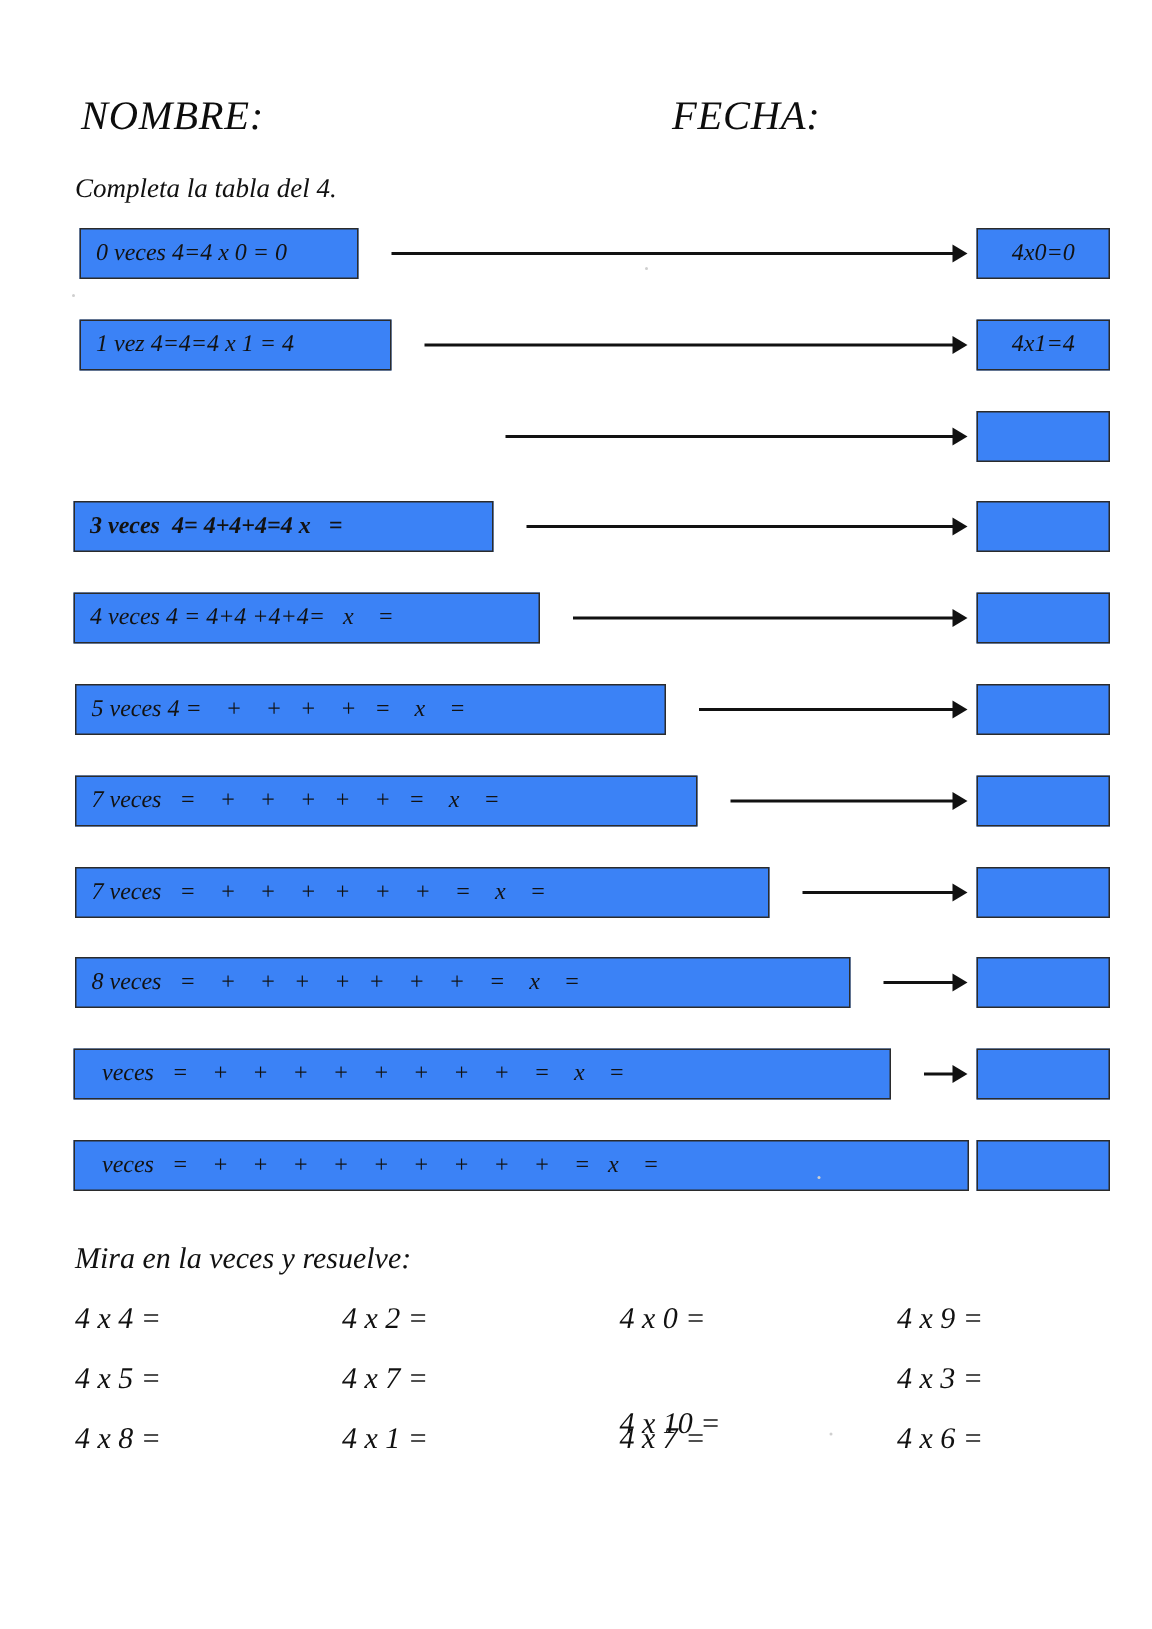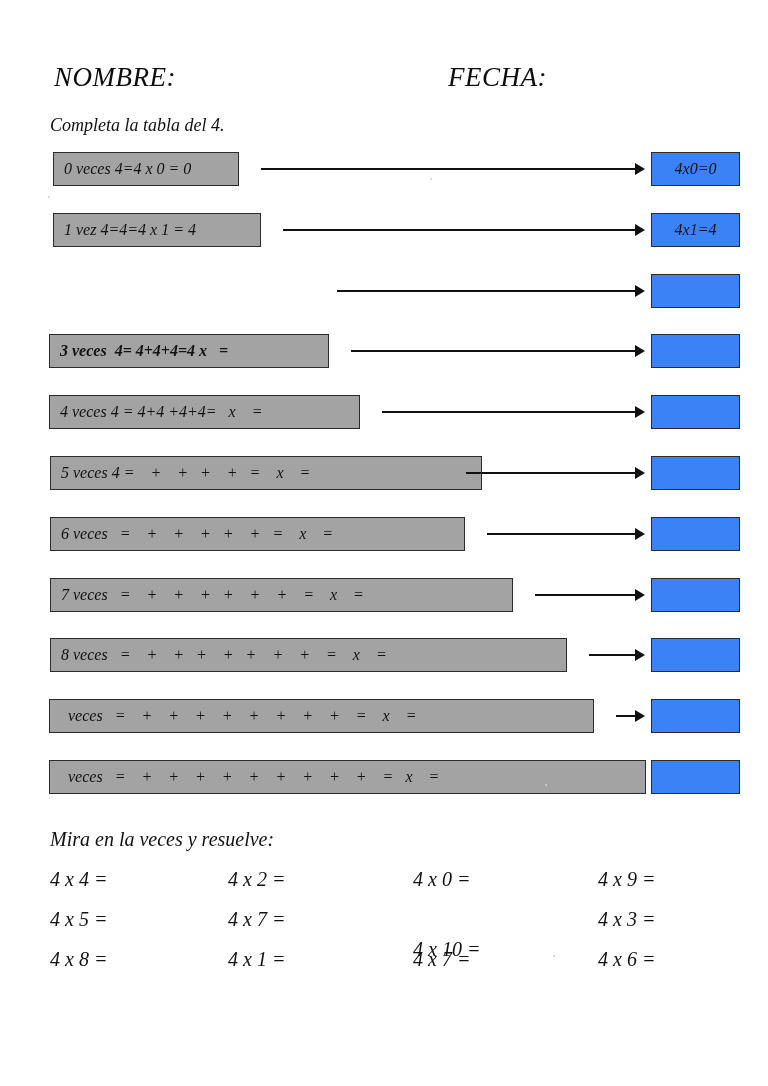--- a/index.html
+++ b/index.html
@@ -47,21 +47,21 @@
   .row {
     position: absolute;
     left: 0;
     width: 768px;
     height: 40px;
   }
   .expr-box {
     position: absolute;
     box-sizing: border-box;
     border: 1.3px solid #2b2b2b;
-    background: #a3a3a3;
+    background: #3b82f6;
     height: 34px;
     display: flex;
     align-items: center;
     overflow: hidden;
   }
   .expr-text {
     font-style: italic;
     font-size: 16px;
     white-space: pre;
     padding-left: 10px;
@@ -193,34 +193,34 @@
         </div>
         <div class="arrow" style="left: 382px; width: 263px;">
           <div class="shaft"></div>
           <div class="head"></div>
         </div>
         <div class="ans-box">
           <span class="ans-text"></span>
         </div>
       </div>
       <div class="row" style="top: 456px;">
-        <div class="expr-box" style="left: 50px; width: 432px;">
+        <div class="expr-box" style="left: 50px; width: 394px;">
           <span class="expr-text">5 veces 4 =    +    +   +    +   =    x    =</span>
         </div>
         <div class="arrow" style="left: 466px; width: 179px;">
           <div class="shaft"></div>
           <div class="head"></div>
         </div>
         <div class="ans-box">
           <span class="ans-text"></span>
         </div>
       </div>
       <div class="row" style="top: 516.8px;">
         <div class="expr-box" style="left: 50px; width: 415px;">
-          <span class="expr-text">6 veces   =    +    +    +   +    +   =    x    =</span>
+          <span class="expr-text">7 veces   =    +    +    +   +    +   =    x    =</span>
         </div>
         <div class="arrow" style="left: 487px; width: 158px;">
           <div class="shaft"></div>
           <div class="head"></div>
         </div>
         <div class="ans-box">
           <span class="ans-text"></span>
         </div>
       </div>
       <div class="row" style="top: 577.6px;">

